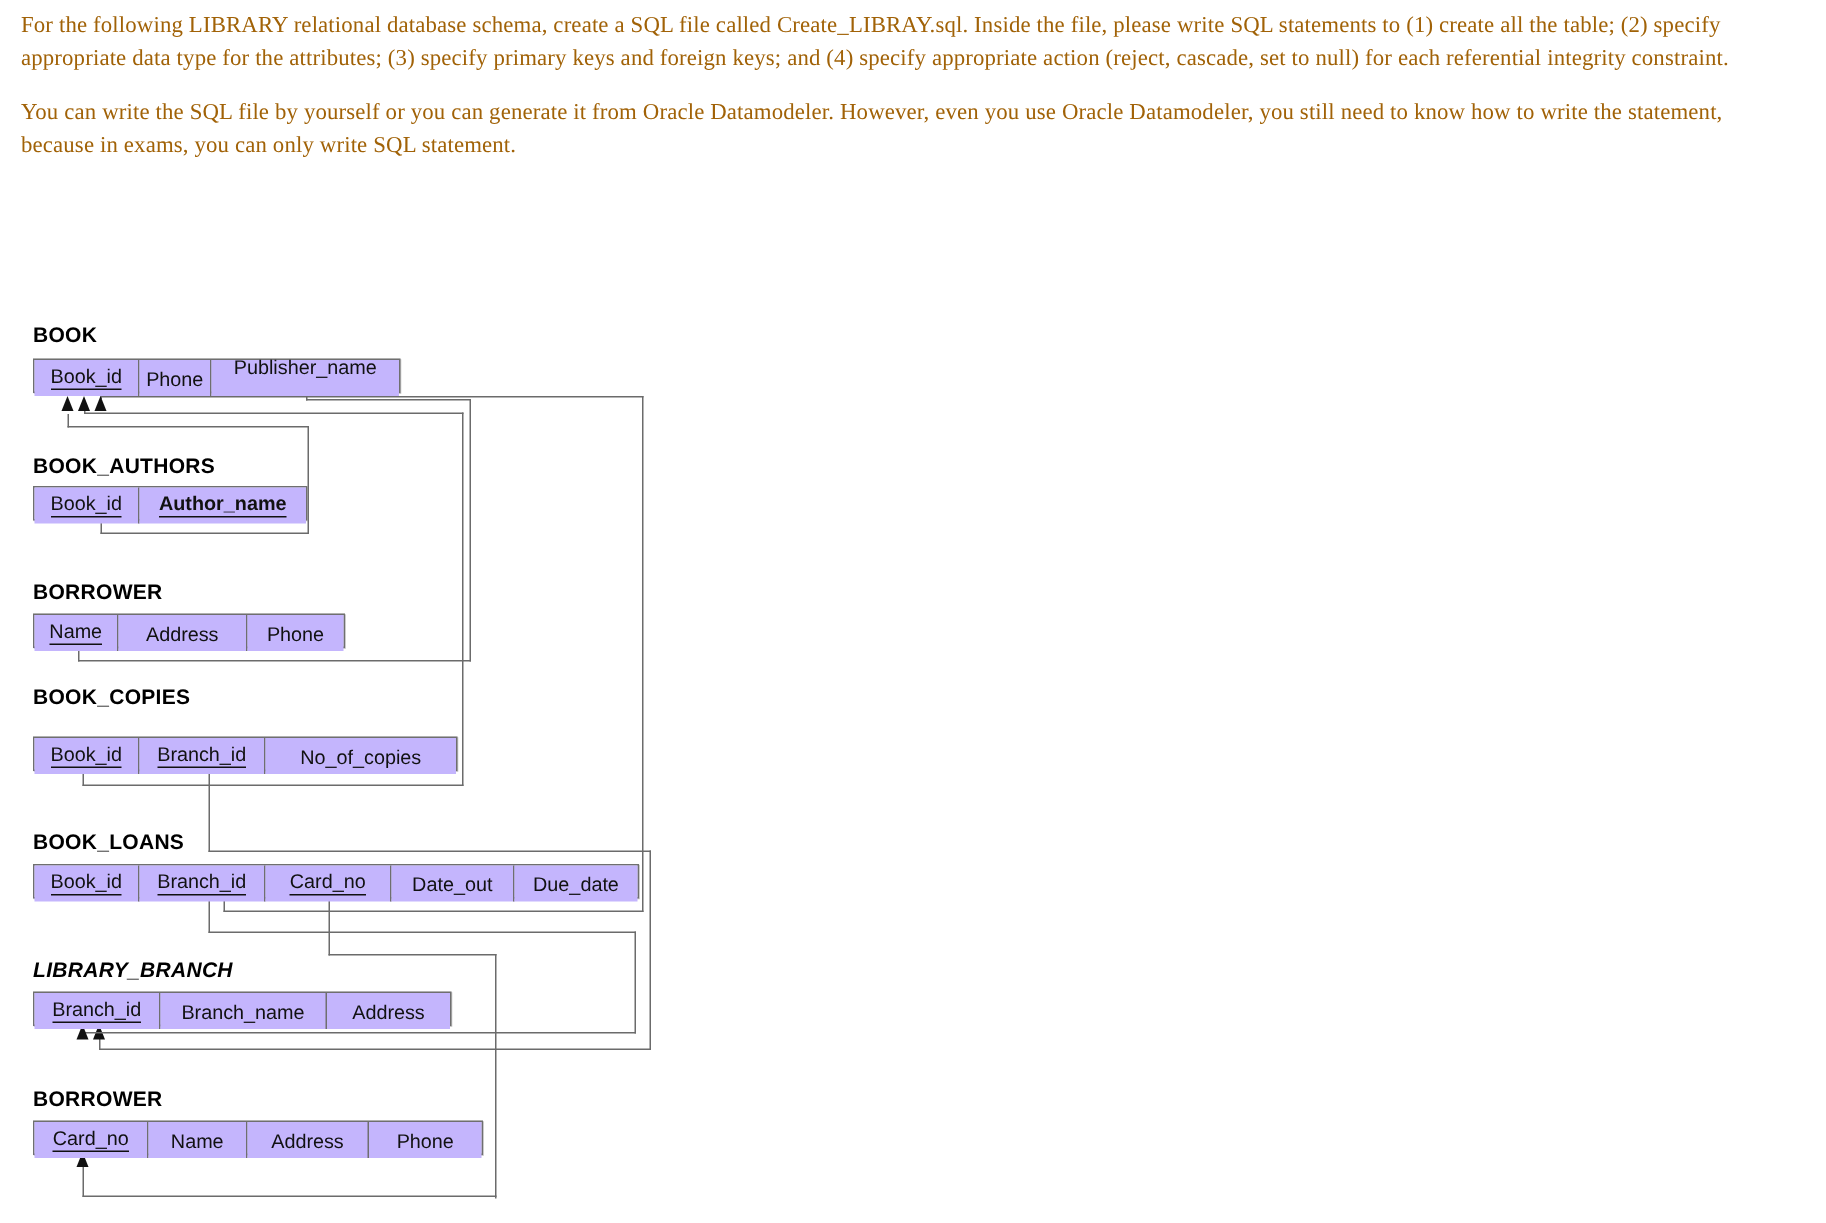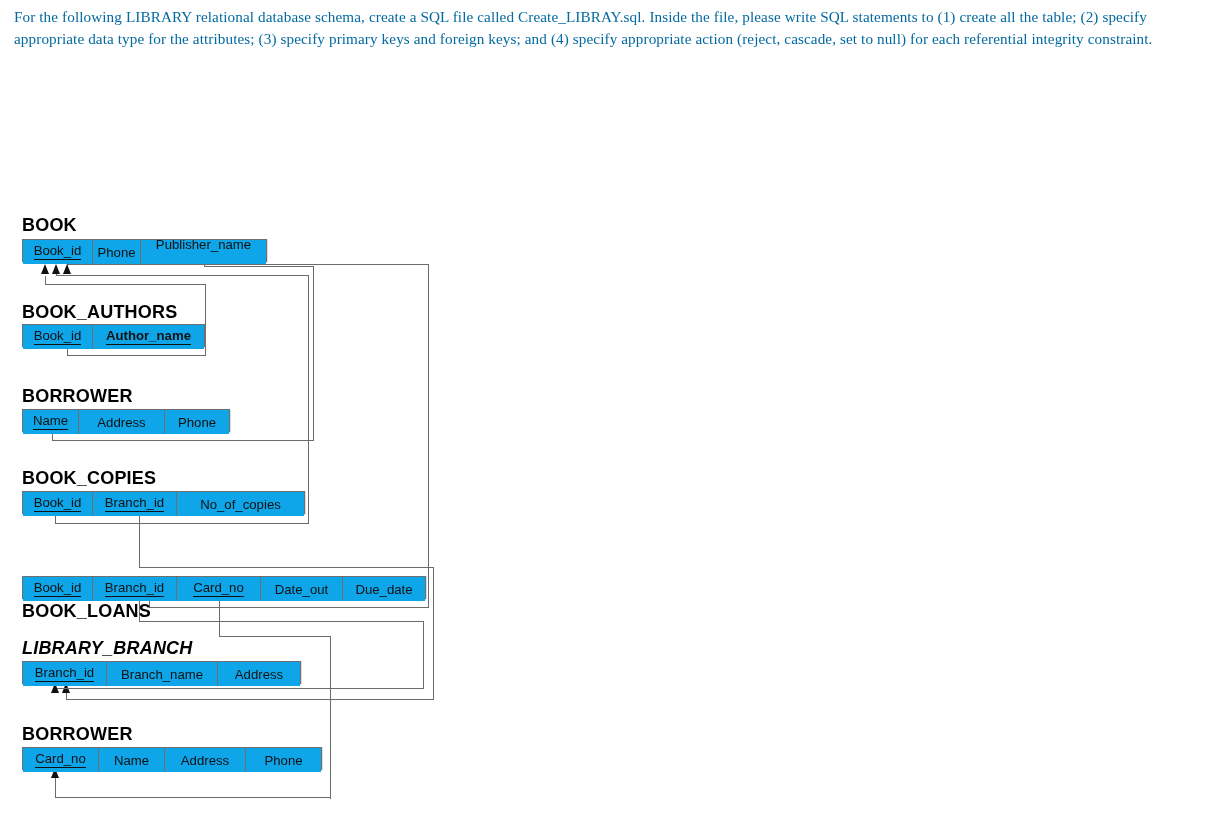--- a/index.html
+++ b/index.html
@@ -20,41 +20,41 @@
   
   #prose {
     position: absolute;
     left: 14px;
     top: 6px;
     width: 1180px;
   }
   .para {
     font-size: 15.2px;
     line-height: 1.45;
-    color: #0369a1;
+    color: #a16207;
     margin: 0 0 14px 0;
     letter-spacing: 0.1px;
   }
 
   
   #schema {
     position: absolute;
     left: 0;
     top: 196px;
     width: 470px;
     height: 615px;
   }
   .tbl {
     position: absolute;
     font-family: "Liberation Sans", "DejaVu Sans", sans-serif;
   }
   .tbl-name {
     position: absolute;
     left: 22px;
-    font-size: 18px;
+    font-size: 14px;
     font-weight: bold;
     color: #000;
     letter-spacing: 0.2px;
     white-space: nowrap;
   }
   .row {
     position: absolute;
     left: 22px;
     display: flex;
     border: 1px solid #6f6f6f;
@@ -66,21 +66,21 @@
   .cell {
     display: flex;
     align-items: center;
     justify-content: center;
     border-right: 1px solid #6f6f6f;
     box-sizing: border-box;
     font-size: 13.2px;
     color: #111;
     padding: 12px 6px;
     white-space: nowrap;
-    background: #0ea5e9;
+    background: #c4b5fd;
   }
   .cell:last-child { border-right: none; }
   .cell.pk > span {
     border-bottom: 1.4px solid #111;
     line-height: 1.08;
     display: inline-block;
   }
 
   
   .hline, .vline {
@@ -95,20 +95,21 @@
     border-left: 4.5px solid transparent;
     border-right: 4.5px solid transparent;
     border-bottom: 10px solid #111;
   }
 </style>
 </head>
 <body>
 
 <div id="prose">
   <p class="para">For the following LIBRARY relational database schema, create a SQL file called Create_LIBRAY.sql. Inside the file, please write SQL statements to (1) create all the table; (2) specify appropriate data type for the attributes; (3) specify primary keys and foreign keys; and (4) specify appropriate action (reject, cascade, set to null) for each referential integrity constraint.</p>
+  <p class="para">You can write the SQL file by yourself or you can generate it from Oracle Datamodeler. However, even you use Oracle Datamodeler, you still need to know how to write the statement, because in exams, you can only write SQL statement.</p>
 </div>
 
 <div id="schema">
 
   <div>
 
     <div class="vline" style="left:204px; top:59px; height:12px;"></div>
     <div class="hline" style="left:204px; top:70px; width:110px;"></div>
     <div class="vline" style="left:313px; top:70px; height:175px;"></div>
     <div class="hline" style="left:52px;  top:244px; width:262px;"></div>
@@ -194,36 +195,36 @@
       <div class="cell" style="width:86px;">
           <span>Address</span>
         </div>
       <div class="cell" style="width:64px;">
           <span>Phone</span>
         </div>
     </div>
   </div>
 
   <div class="tbl">
-    <div class="tbl-name" style="top:272px;">BOOK_COPIES</div>
+    <div class="tbl-name" style="top:260px;">BOOK_COPIES</div>
     <div class="row" style="top:295px;">
       <div class="cell pk" style="width:70px;">
           <span>Book_id</span>
         </div>
       <div class="cell pk" style="width:84px;">
           <span>Branch_id</span>
         </div>
       <div class="cell" style="width:127px;">
           <span>No_of_copies</span>
         </div>
     </div>
   </div>
 
   <div class="tbl">
-    <div class="tbl-name" style="top:357px;margin-top:48px;">BOOK_LOANS</div>
+    <div class="tbl-name" style="top:357px;">BOOK_LOANS</div>
     <div class="row" style="top:380px;">
       <div class="cell pk" style="width:70px;">
           <span>Book_id</span>
         </div>
       <div class="cell pk" style="width:84px;">
           <span>Branch_id</span>
         </div>
       <div class="cell pk" style="width:84px;">
           <span>Card_no</span>
         </div>

